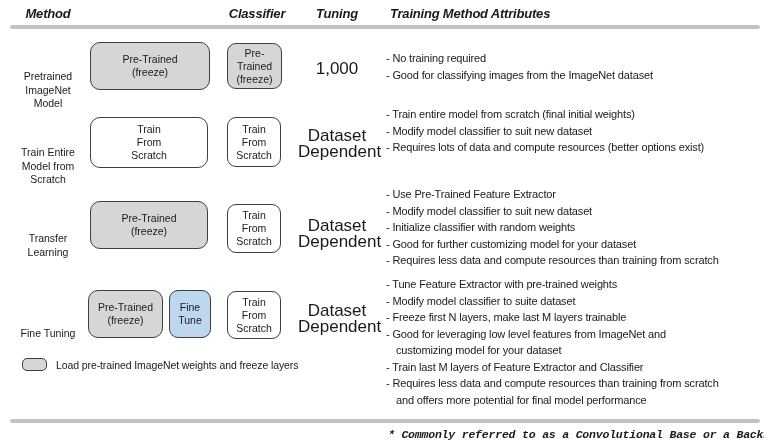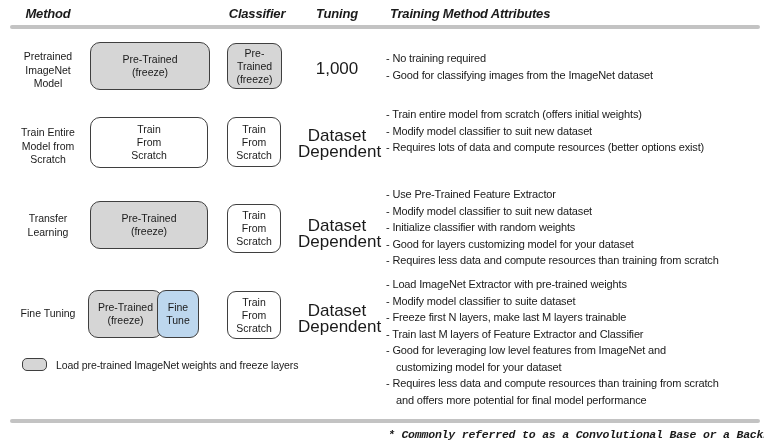--- a/index.html
+++ b/index.html
@@ -8,21 +8,21 @@
     font-family:"Liberation Sans","DejaVu Sans",sans-serif;color:#1a1a1a;
   }
   .abs{position:absolute;}
   .col-header{
     font-size:13px;font-weight:bold;font-style:italic;letter-spacing:-0.2px;
     text-align:center;white-space:nowrap;
   }
   .col-header.left{text-align:right;}
   .divider{height:4px;background:var(--divider,#c3c3c3);border-radius:2px;}
   .method-label{
-    font-size:10.5px;line-height:13.5px;text-align:center;white-space:pre-line;
+    font-size:10.5px;line-height:13.5px;text-align:center;white-space:pre-line;margin-top:20px;
   }
   .box{
     border:1.5px solid var(--box_border,#3f3f3f);border-radius:10px;
     display:flex;align-items:center;justify-content:center;
     font-size:10.5px;line-height:13px;text-align:center;white-space:pre-line;
     box-sizing:border-box;
   }
   .fill-pretrained{background:var(--pretrained_fill,#d6d6d6);}
   .fill-finetune{background:var(--finetune_fill,#bdd7ee);}
   .fill-scratch{background:var(--scratch_fill,#ffffff);}
@@ -79,63 +79,63 @@
 Scratch</div>
     <div class="abs box fill-scratch" style="left:90px;top:117px;width:118px;height:51px;">Train
 From
 Scratch</div>
     <div class="abs box fill-scratch" style="left:227px;top:117px;width:54px;height:50px;border-radius:9px;">Train
 From
 Scratch</div>
     <div class="abs outputs-label" style="left:298px;top:128px;width:78px;">Dataset
 Dependent</div>
     <div class="abs attr-list" style="left:386px;top:106px;width:378px;">
-        <div class="attr-item">- Train entire model from scratch (offers initial weights)</div>
+        <div class="attr-item">- Train entire model from scratch (final initial weights)</div>
         <div class="attr-item">- Modify model classifier to suit new dataset</div>
         <div class="attr-item">- Requires lots of data and compute resources (better options exist)</div>
       </div>
   </div>
 
   <div>
     <div class="abs method-label" style="left:6px;top:212px;width:84px;">Transfer
 Learning</div>
     <div class="abs box fill-pretrained" style="left:90px;top:201px;width:118px;height:48px;">Pre-Trained
 (freeze)</div>
     <div class="abs box fill-scratch" style="left:227px;top:204px;width:54px;height:49px;border-radius:9px;">Train
 From
 Scratch</div>
     <div class="abs outputs-label" style="left:298px;top:218px;width:78px;">Dataset
 Dependent</div>
     <div class="abs attr-list" style="left:386px;top:186px;width:378px;">
         <div class="attr-item">- Use Pre-Trained Feature Extractor</div>
         <div class="attr-item">- Modify model classifier to suit new dataset</div>
         <div class="attr-item">- Initialize classifier with random weights</div>
-        <div class="attr-item">- Good for layers customizing model for your dataset</div>
+        <div class="attr-item">- Good for further customizing model for your dataset</div>
         <div class="attr-item">- Requires less data and compute resources than training from scratch</div>
       </div>
   </div>
 
   <div>
     <div class="abs method-label" style="left:6px;top:307px;width:84px;">Fine Tuning</div>
     <div class="abs box fill-pretrained" style="left:88px;top:290px;width:75px;height:48px;">Pre-Trained
 (freeze)</div>
-    <div class="abs box fill-finetune" style="left:157px;top:290px;width:42px;height:48px;border-radius:9px;">Fine
+    <div class="abs box fill-finetune" style="left:169px;top:290px;width:42px;height:48px;border-radius:9px;">Fine
 Tune</div>
     <div class="abs box fill-scratch" style="left:227px;top:291px;width:54px;height:48px;border-radius:9px;">Train
 From
 Scratch</div>
     <div class="abs outputs-label" style="left:298px;top:303px;width:78px;">Dataset
 Dependent</div>
     <div class="abs attr-list" style="left:386px;top:276px;width:378px;">
-        <div class="attr-item">- Load ImageNet Extractor with pre-trained weights</div>
+        <div class="attr-item">- Tune Feature Extractor with pre-trained weights</div>
         <div class="attr-item">- Modify model classifier to suite dataset</div>
         <div class="attr-item">- Freeze first N layers, make last M layers trainable</div>
-        <div class="attr-item">- Train last M layers of Feature Extractor and Classifier</div>
         <div class="attr-item">- Good for leveraging low level features from ImageNet and
 customizing model for your dataset</div>
+        <div class="attr-item">- Train last M layers of Feature Extractor and Classifier</div>
         <div class="attr-item">- Requires less data and compute resources than training from scratch
 and offers more potential for final model performance</div>
       </div>
   </div>
 
   <div class="abs legend" style="left:22px;top:358px;">
     <div class="legend-item">
       <span class="legend-swatch fill-pretrained"></span>
       <span class="legend-label">Load pre-trained ImageNet weights and freeze layers</span>
     </div>

